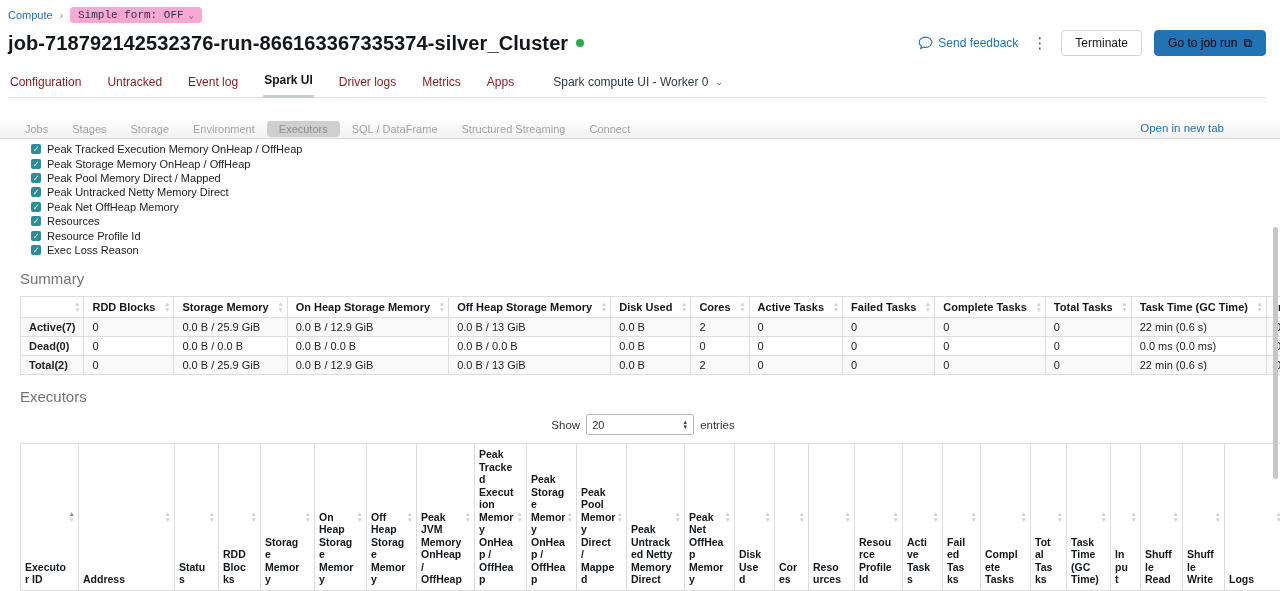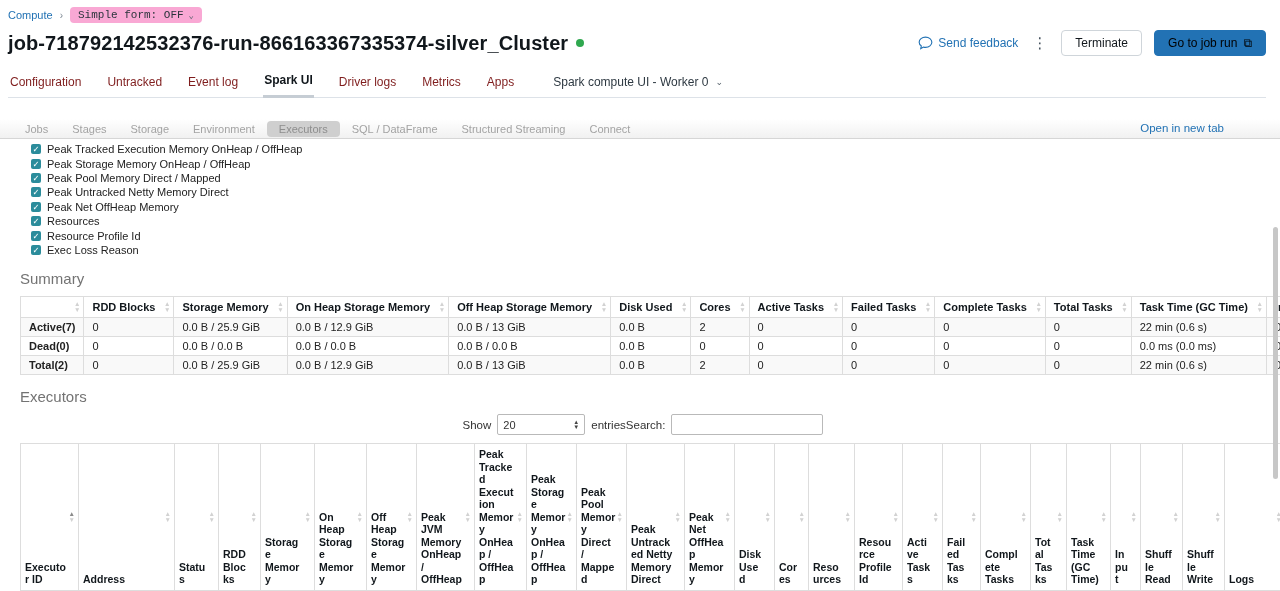--- a/index.html
+++ b/index.html
@@ -56,21 +56,21 @@
   .tbl tbody td{padding:3px 8px;color:#222;}
   .tbl tbody tr:nth-child(odd){background:#f9f9f9;}
   .tbl tbody td.rowlabel{font-weight:700;}
   .summary-tbl th,.summary-tbl td{white-space:nowrap;}
   .summary-tbl thead th{padding-right:18px;}
   .sorters{position:absolute;right:3px;top:50%;transform:translateY(-50%);display:flex;flex-direction:column;line-height:6px;font-size:6.5px;color:#d2d2d2;}
   .sorters .on{color:#8a8a8a;}
   
   .controls{display:flex;justify-content:center;align-items:center;margin:5px 0 8px 0;font-size:11.5px;color:#333;}
   .show-wrap{display:flex;align-items:center;gap:6px;}
-  .select-box{width:88px;height:21px;border:1px solid #b9b9b9;border-radius:2px;display:flex;align-items:center;justify-content:space-between;padding:0 5px;font-size:11px;background:#fff;cursor:pointer;}
+  .select-box{width:108px;height:21px;border:1px solid #b9b9b9;border-radius:2px;display:flex;align-items:center;justify-content:space-between;padding:0 5px;font-size:11px;background:#fff;cursor:pointer;}
   .select-box .stepper{display:flex;flex-direction:column;font-size:6px;line-height:5px;color:#444;}
   .search-wrap{display:flex;align-items:center;gap:6px;}
   .search-input{width:152px;height:21px;border:1px solid #b9b9b9;border-radius:2px;font-size:11px;padding:0 5px;font-family:inherit;}
   
   .exec-tbl{table-layout:fixed;}
   .exec-tbl thead th{vertical-align:bottom;font-size:10.5px;line-height:12.5px;padding:4px 10px 4px 4px;word-wrap:break-word;}
   .exec-tbl tbody td{vertical-align:top;font-size:10.5px;line-height:13px;padding:4px 4px;word-wrap:break-word;}
   .vscroll{position:absolute;right:2px;top:108px;width:5px;height:252px;background:#c7c7c7;border-radius:3px;}
 </style>
 </head>
@@ -282,24 +282,20 @@
       <div class="show-wrap">
         <span>Show</span>
         <div class="select-box">
           <span>20</span>
           <span class="stepper">
               <span>▲</span>
               <span>▼</span>
             </span>
         </div>
         <span>entries</span>
-      </div>
-      <div class="search-wrap">
-        <span>Search:</span>
-        <input class="search-input" type="text" value="" style="">
       </div>
     </div>
 
     <table class="tbl exec-tbl" id="exec-table">
         <colgroup>
           <col style="width: 58px;">
           <col style="width: 96px;">
           <col style="width: 44px;">
           <col style="width: 42px;">
           <col style="width: 54px;">

